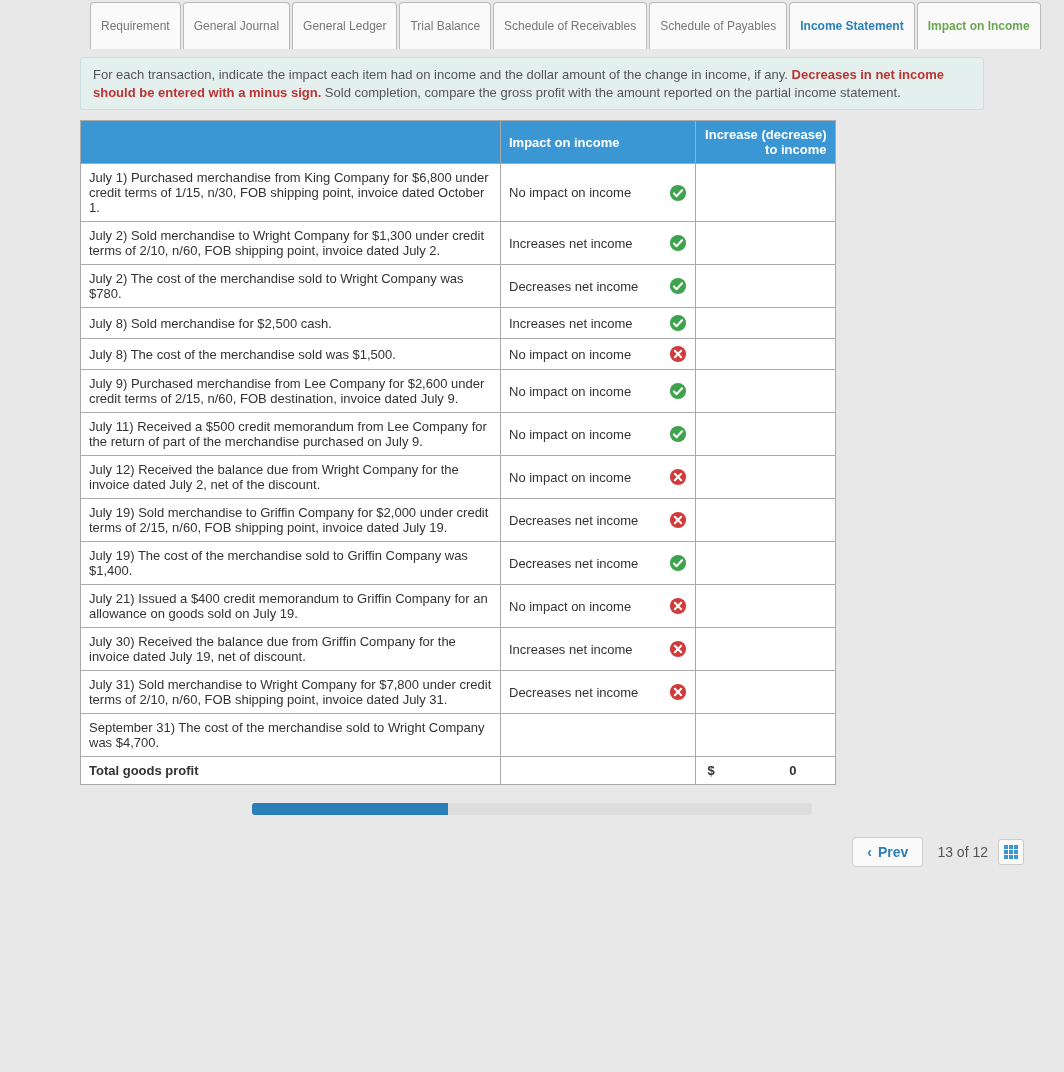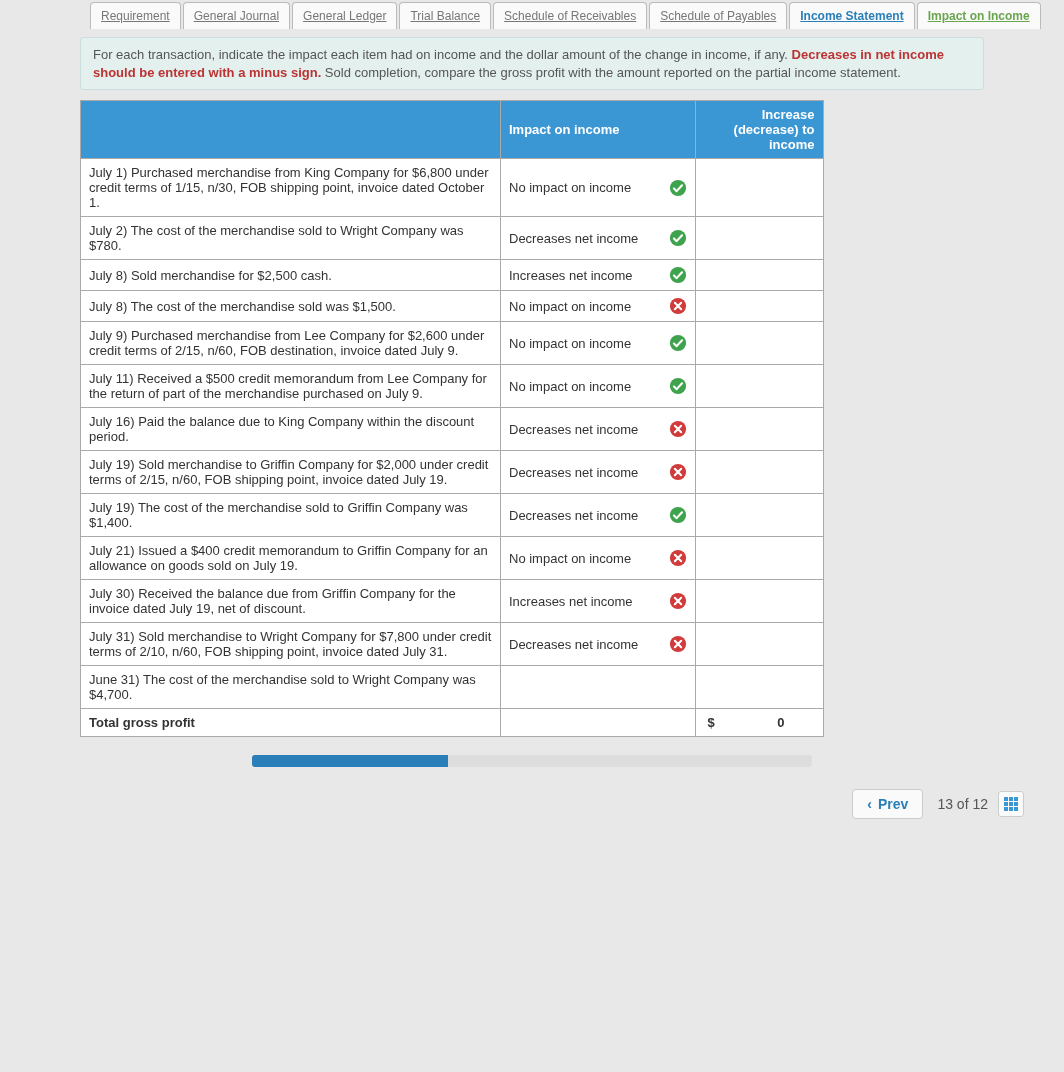--- a/index.html
+++ b/index.html
@@ -21,29 +21,28 @@
     display: flex;
     align-items: stretch;
   }
   .tab {
     border: 1px solid #bbb;
     border-bottom: none;
     background: #fafafa;
     color: #777;
     font-size: 12px;
     text-align: center;
-    padding: 6px 10px;
+    padding: 16px 10px;
     margin-right: 2px;
     min-width: 80px;
     display: flex;
     align-items: center;
     justify-content: center;
     line-height: 1.2;
     border-radius: 4px 4px 0 0;
-    text-decoration: underline;
   }
   .tab.income {
     color: #2a7fb8;
     font-weight: 600;
   }
   .tab.impact {
     color: #6aa64f;
     font-weight: 600;
   }
   .instructions-box {
@@ -70,21 +69,21 @@
   }
   .worksheet th {
     background: #3a97d4;
     color: #fff;
     font-weight: 600;
     text-align: left;
   }
   .worksheet .desc-col { width: 420px; }
   .worksheet .impact-col { width: 160px; }
   .worksheet .check-col { width: 34px; text-align: center; border-left: none; }
-  .worksheet .amount-col { width: 128px; text-align: right; }
+  .worksheet .amount-col { width: 140px; text-align: right; }
   .icon-svg { width: 18px; height: 18px; display: inline-block; vertical-align: middle; }
   tfoot td { font-weight: 600; }
   .total-amount {
     text-align: left;
     position: relative;
   }
   .total-amount .dollar {
     padding-left: 4px;
     padding-right: 48px;
   }
@@ -170,20 +169,29 @@
         <tr>
           <td class="desc-col">July 1) Purchased merchandise from King Company for $6,800 under credit terms of 1/15, n/30, FOB shipping point, invoice dated October 1.</td>
           <td style="border-right: none;">No impact on income</td>
           <td class="check-col" style="border-left: none;"><svg class="icon-svg" viewBox="0 0 20 20">
               <circle cx="10" cy="10" r="9" fill="#3fa34d"></circle>
               <path d="M5.5 10.5 L8.5 13.5 L14.5 7" stroke="#fff" stroke-width="2.3" fill="none" stroke-linecap="round" stroke-linejoin="round"></path>
             </svg></td>
           <td class="amount-col"></td>
         </tr>
         <tr>
+          <td class="desc-col">July 2) Sold merchandise to Wright Company for $1,300 under credit terms of 2/10, n/60, FOB shipping point, invoice dated July 2.</td>
+          <td style="border-right: none;">Increases net income</td>
+          <td class="check-col" style="border-left: none;"><svg class="icon-svg" viewBox="0 0 20 20">
+              <circle cx="10" cy="10" r="9" fill="#3fa34d"></circle>
+              <path d="M5.5 10.5 L8.5 13.5 L14.5 7" stroke="#fff" stroke-width="2.3" fill="none" stroke-linecap="round" stroke-linejoin="round"></path>
+            </svg></td>
+          <td class="amount-col"></td>
+        </tr>
+        <tr>
           <td class="desc-col">July 2) The cost of the merchandise sold to Wright Company was $780.</td>
           <td style="border-right: none;">Decreases net income</td>
           <td class="check-col" style="border-left: none;"><svg class="icon-svg" viewBox="0 0 20 20">
               <circle cx="10" cy="10" r="9" fill="#3fa34d"></circle>
               <path d="M5.5 10.5 L8.5 13.5 L14.5 7" stroke="#fff" stroke-width="2.3" fill="none" stroke-linecap="round" stroke-linejoin="round"></path>
             </svg></td>
           <td class="amount-col"></td>
         </tr>
         <tr>
           <td class="desc-col">July 8) Sold merchandise for $2,500 cash.</td>
@@ -215,22 +223,22 @@
         <tr>
           <td class="desc-col">July 11) Received a $500 credit memorandum from Lee Company for the return of part of the merchandise purchased on July 9.</td>
           <td style="border-right: none;">No impact on income</td>
           <td class="check-col" style="border-left: none;"><svg class="icon-svg" viewBox="0 0 20 20">
               <circle cx="10" cy="10" r="9" fill="#3fa34d"></circle>
               <path d="M5.5 10.5 L8.5 13.5 L14.5 7" stroke="#fff" stroke-width="2.3" fill="none" stroke-linecap="round" stroke-linejoin="round"></path>
             </svg></td>
           <td class="amount-col"></td>
         </tr>
         <tr>
-          <td class="desc-col">July 16) Paid the balance due to King Company within the discount period.</td>
-          <td style="border-right: none;">Decreases net income</td>
+          <td class="desc-col">July 12) Received the balance due from Wright Company for the invoice dated July 2, net of the discount.</td>
+          <td style="border-right: none;">No impact on income</td>
           <td class="check-col" style="border-left: none;"><svg class="icon-svg" viewBox="0 0 20 20">
               <circle cx="10" cy="10" r="9" fill="#d23b3b"></circle>
               <path d="M6.5 6.5 L13.5 13.5 M13.5 6.5 L6.5 13.5" stroke="#fff" stroke-width="2.3" stroke-linecap="round"></path>
             </svg></td>
           <td class="amount-col"></td>
         </tr>
         <tr>
           <td class="desc-col">July 19) Sold merchandise to Griffin Company for $2,000 under credit terms of 2/15, n/60, FOB shipping point, invoice dated July 19.</td>
           <td style="border-right: none;">Decreases net income</td>
           <td class="check-col" style="border-left: none;"><svg class="icon-svg" viewBox="0 0 20 20">
@@ -269,29 +277,29 @@
         <tr>
           <td class="desc-col">July 31) Sold merchandise to Wright Company for $7,800 under credit terms of 2/10, n/60, FOB shipping point, invoice dated July 31.</td>
           <td style="border-right: none;">Decreases net income</td>
           <td class="check-col" style="border-left: none;"><svg class="icon-svg" viewBox="0 0 20 20">
               <circle cx="10" cy="10" r="9" fill="#d23b3b"></circle>
               <path d="M6.5 6.5 L13.5 13.5 M13.5 6.5 L6.5 13.5" stroke="#fff" stroke-width="2.3" stroke-linecap="round"></path>
             </svg></td>
           <td class="amount-col"></td>
         </tr>
         <tr>
-          <td class="desc-col">June 31) The cost of the merchandise sold to Wright Company was $4,700.</td>
+          <td class="desc-col">September 31) The cost of the merchandise sold to Wright Company was $4,700.</td>
           <td style="border-right: none;"></td>
           <td class="check-col" style="border-left: none;"></td>
           <td class="amount-col"></td>
         </tr>
       </tbody>
     <tfoot>
       <tr>
-        <td>Total gross profit</td>
+        <td>Total goods profit</td>
         <td style="border-right:none;"></td>
         <td style="border-left:none;"></td>
         <td class="total-amount">
           <span class="dollar">$</span>
           <span style="float:right; padding-right:30px;">0</span>
         </td>
       </tr>
     </tfoot>
   </table>
 

